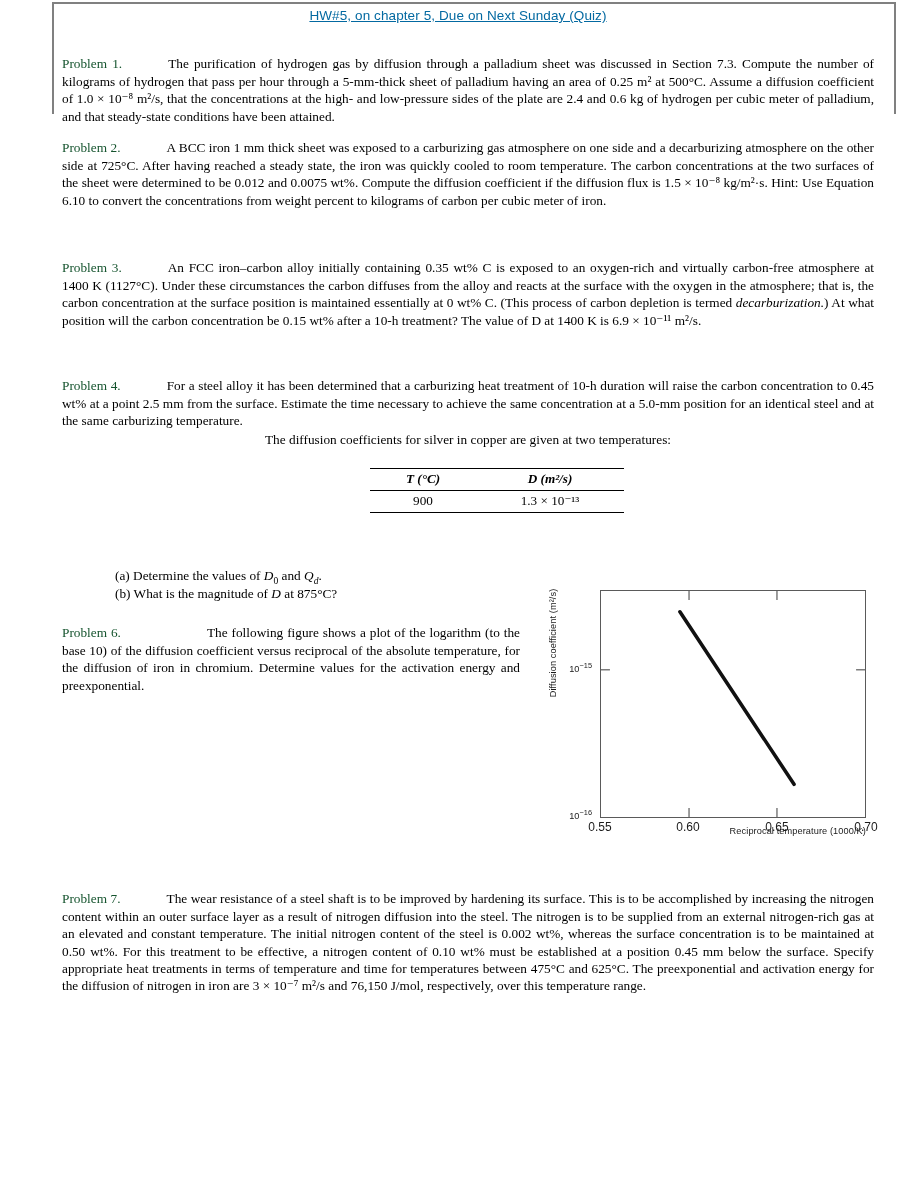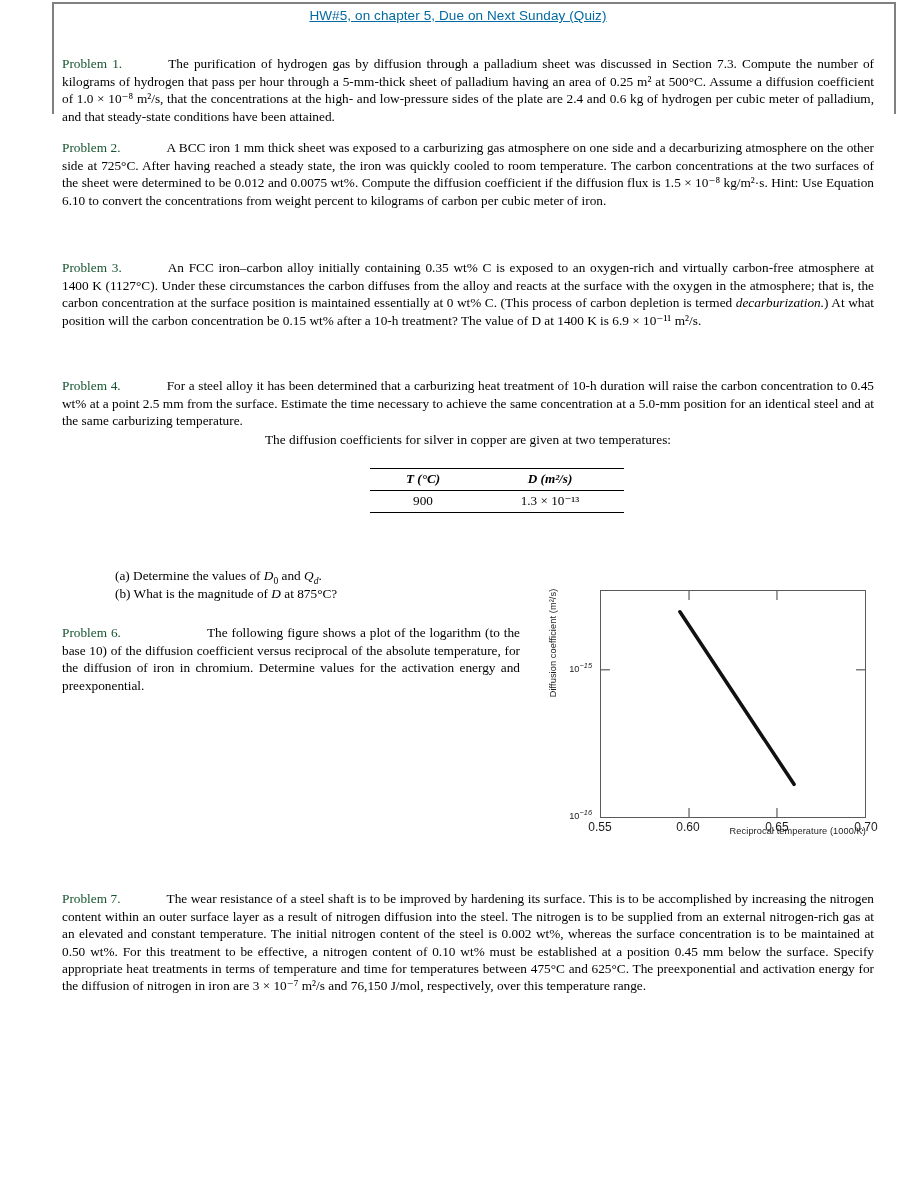--- a/index.html
+++ b/index.html
@@ -210,21 +210,21 @@
   .xtick-label {
     position: absolute;
     font-family: "Liberation Sans", "DejaVu Sans", sans-serif;
     font-size: 12px;
     color: #1a1a1a;
     text-align: center;
     width: 44px;
     white-space: nowrap;
   }
 
-  sup { font-size: 0.72em; vertical-align: super; line-height: 0; font-style: italic; }
+  sup { font-size: 0.72em; vertical-align: super; line-height: 0; }
   sub { font-size: 0.72em; vertical-align: sub; line-height: 0; }
   .it { font-style: italic; }
 </style>
 </head>
 <body>
 
 <div class="page-frame"></div>
 <div class="frame-mask"></div>
 
 <div class="doc-title-wrap">

